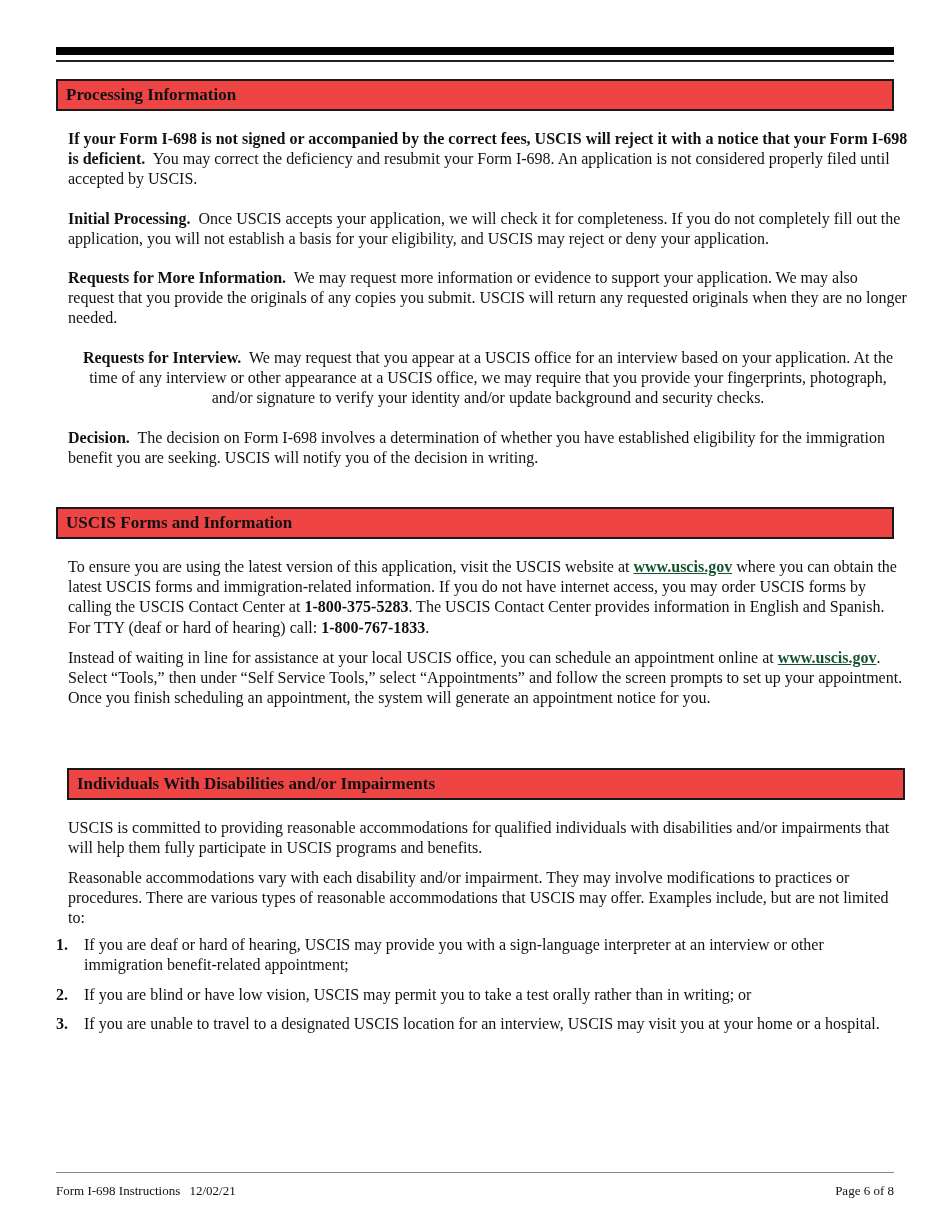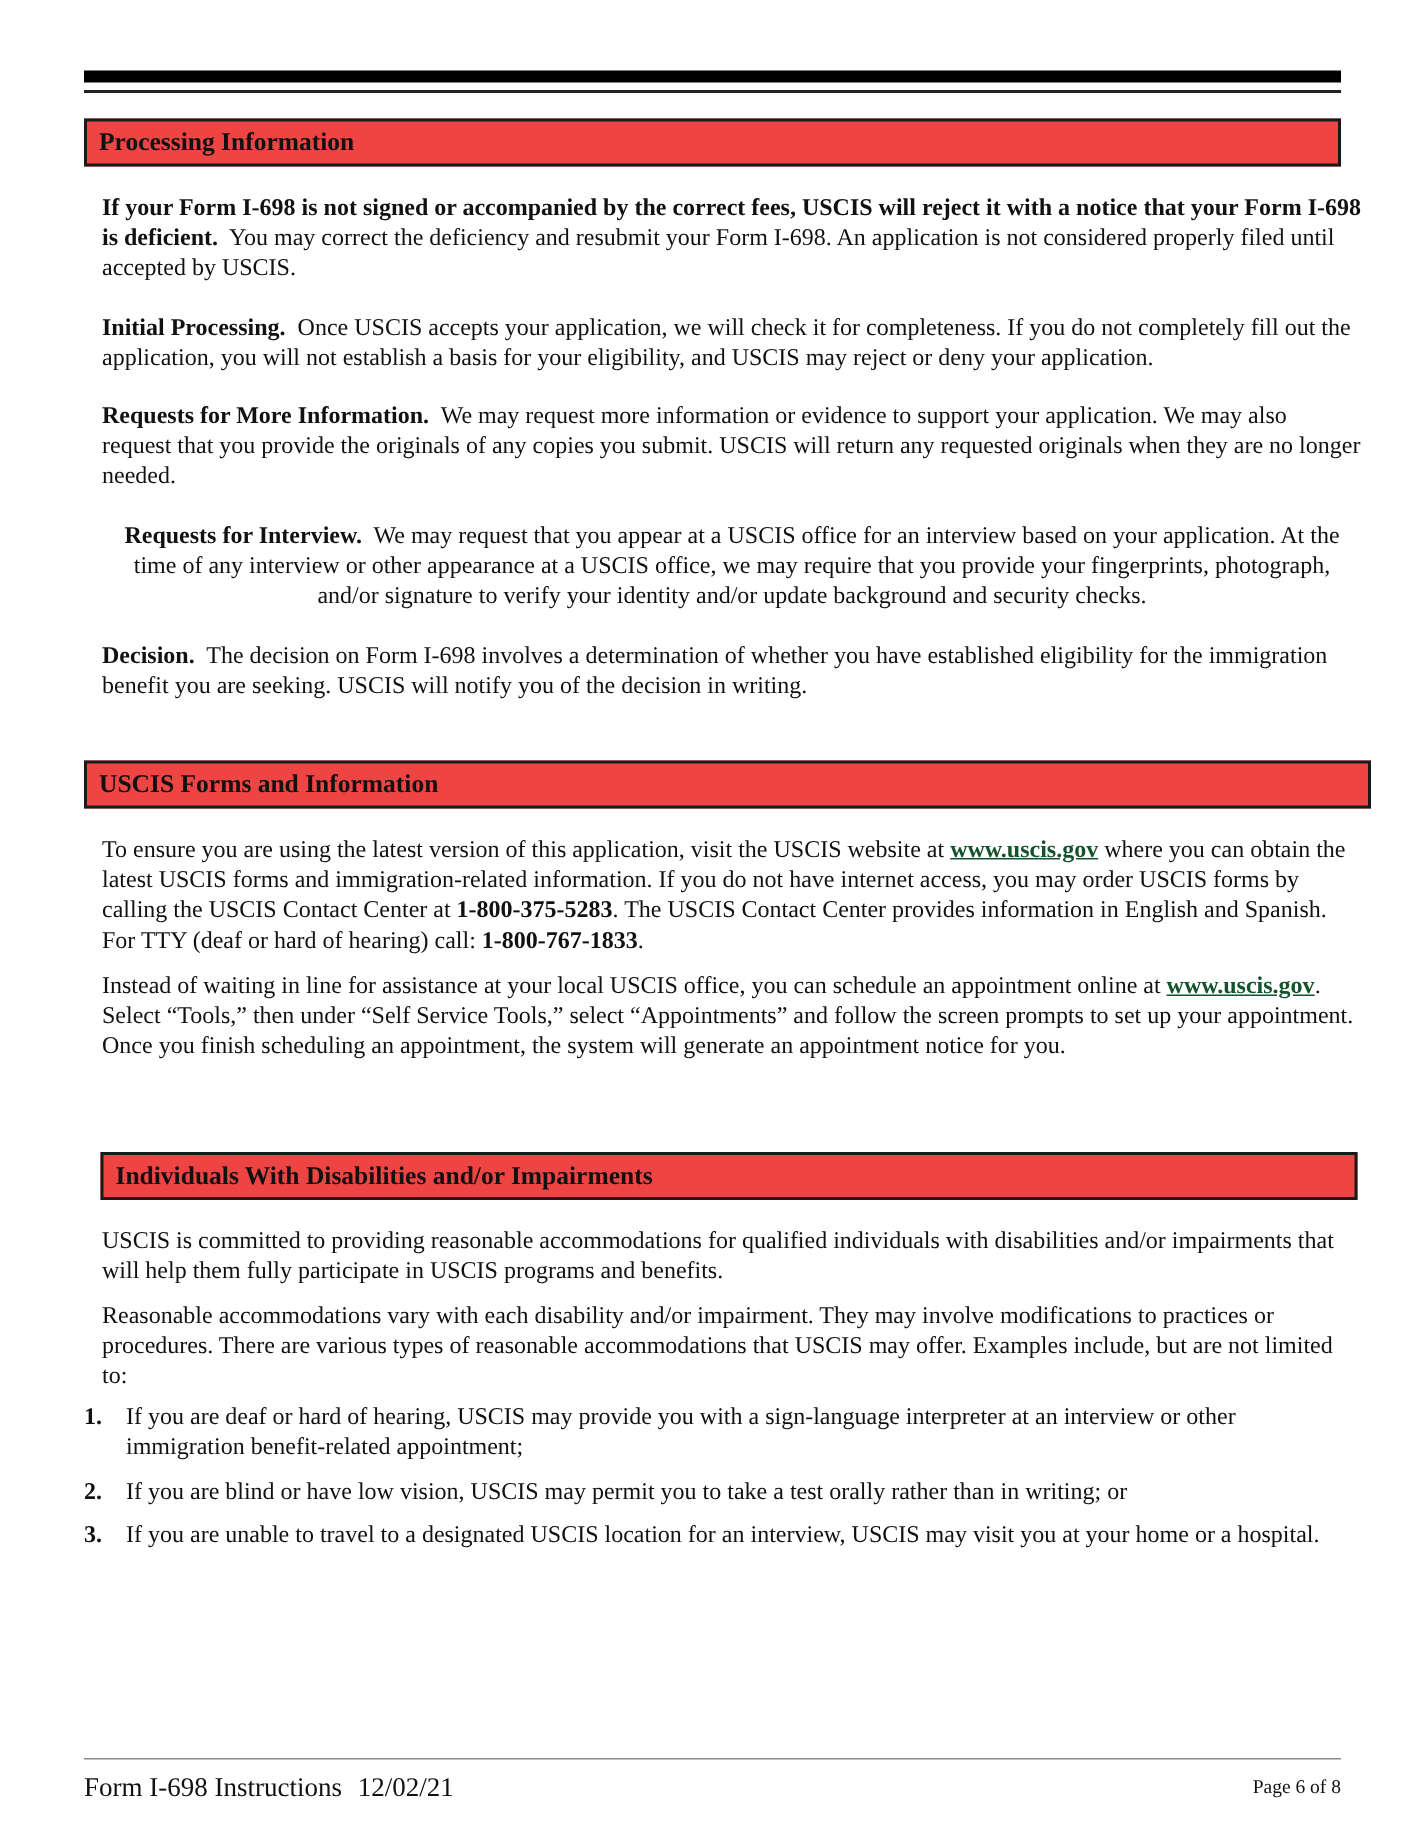--- a/index.html
+++ b/index.html
@@ -84,21 +84,21 @@
       left: 56px;
       top: 1172px;
       width: 838px;
       height: 1px;
       background: #888888;
     }
     .footer-left {
       position: absolute;
       left: 56px;
       top: 1183px;
-      font-size: 18px;
+      font-size: 13px;
       line-height: 16px;
       font-family: Liberation Serif, serif;
     }
     .footer-right {
       position: absolute;
       right: 56px;
       top: 1183px;
       font-size: 13px;
       line-height: 16px;
     }
@@ -132,21 +132,21 @@
 <p class="para" style="top:344px;text-align:center;">
   <b>Requests for Interview.</b>&nbsp;
   <span>We may request that you appear at a USCIS office for an interview based on your application.  At the time of any interview or other appearance at a USCIS office, we may require that you provide your fingerprints, photograph, and/or signature to verify your identity and/or update background and security checks.</span>
 </p>
 
 <p class="para" style="top:424px;">
   <b>Decision.</b>&nbsp;
   <span>The decision on Form I-698 involves a determination of whether you have established eligibility for the immigration benefit you are seeking.  USCIS will notify you of the decision in writing.</span>
 </p>
 
-<div class="section-header" style="top:507px;padding-left:20px;">
+<div class="section-header" style="top:507px;">
   <span>USCIS Forms and Information</span>
 </div>
 
 <p class="para" style="top:553px;">
   <span>To ensure you are using the latest version of this application, visit the USCIS website at </span><a class="link">www.uscis.gov</a><span> where you can obtain the latest USCIS forms and immigration-related information.  If you do not have internet access, you may order USCIS forms by calling the USCIS Contact Center at </span><b>1-800-375-5283</b><span>.  The USCIS Contact Center provides information in English and Spanish.  For TTY (deaf or hard of hearing) call:  </span><b>1-800-767-1833</b><span>.</span>
 </p>
 
 <p class="para" style="top:644px;">
   <span>Instead of waiting in line for assistance at your local USCIS office, you can schedule an appointment online at </span><a class="link">www.uscis.gov</a><span>.  Select “Tools,” then under “Self Service Tools,” select “Appointments” and follow the screen prompts to set up your appointment.  Once you finish scheduling an appointment, the system will generate an appointment notice for you.</span>
 </p>

